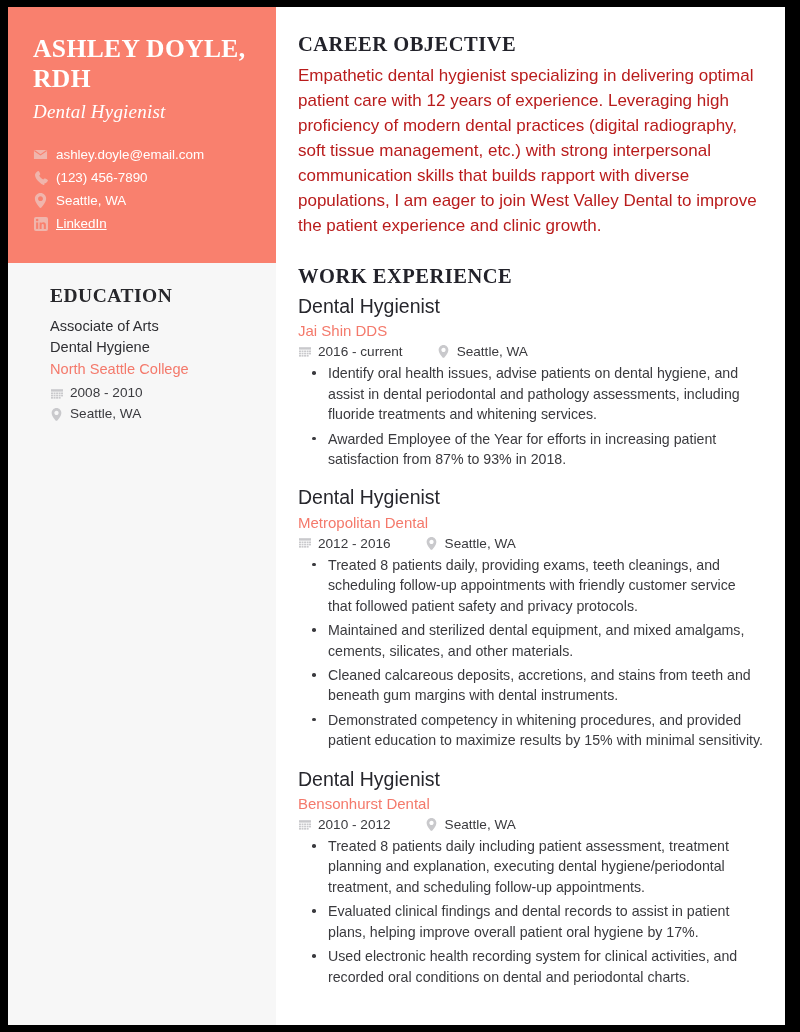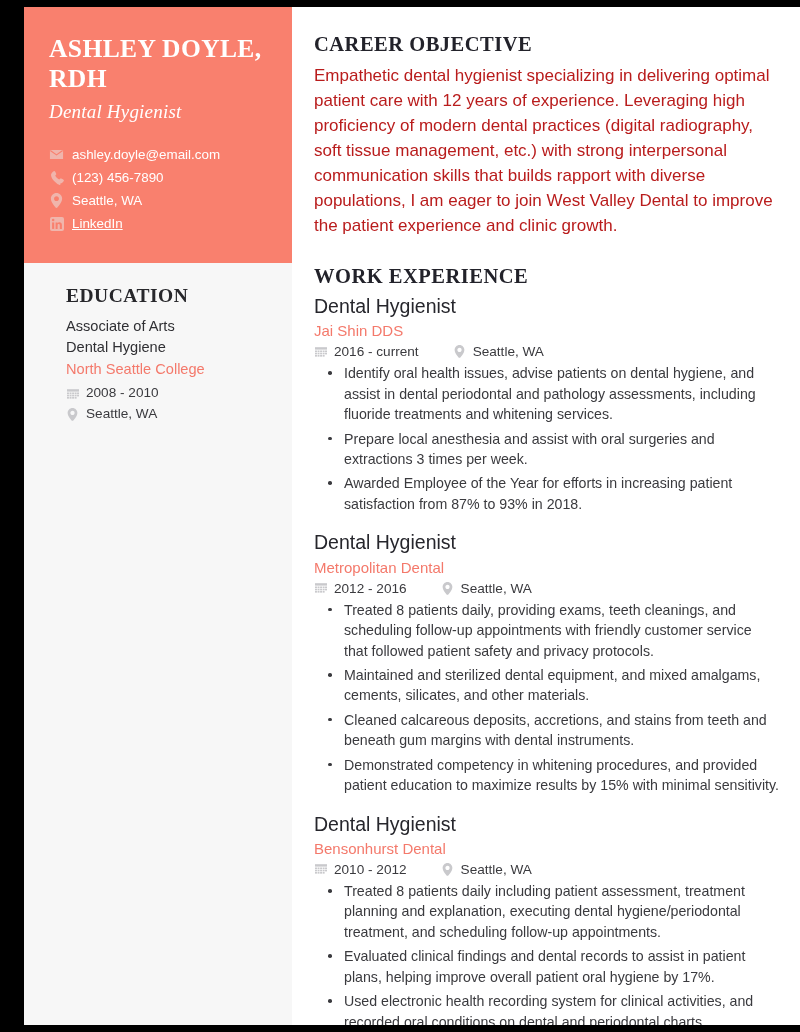--- a/index.html
+++ b/index.html
@@ -6,21 +6,21 @@
 
   html, body {
     width: 800px;
     height: 1032px;
     background: #000000;
     font-family: "Liberation Sans", sans-serif;
   }
 
   #page {
     position: absolute;
-    left: 24px;
+    left: 8px;
     top: 7px;
     width: 777px;
     height: 1018px;
     background: #ffffff;
     display: flex;
     overflow: hidden;
   }
 
   
   .sidebar {
@@ -357,21 +357,20 @@
             <span class="meta-icon">
               <svg width="11" height="13" viewBox="0 0 12 16" fill="currentColor">
                 <path d="M6 0C2.7 0 0 2.7 0 6c0 4.2 5.4 9.6 5.6 9.8.1.1.3.2.4.2s.3-.1.4-.2C6.6 15.6 12 10.2 12 6c0-3.3-2.7-6-6-6zm0 8.6c-1.5 0-2.6-1.2-2.6-2.6S4.5 3.4 6 3.4 8.6 4.5 8.6 6 7.5 8.6 6 8.6z"></path>
               </svg>
             </span>
             <span class="meta-text">Seattle, WA</span>
           </span>
         </div>
         <ul class="bullets">
           <li class="bullet">Identify oral health issues, advise patients on dental hygiene, and assist in dental periodontal and pathology assessments, including fluoride treatments and whitening services.</li>
-          <li class="bullet">Prepare local anesthesia and assist with oral surgeries and extractions 3 times per week.</li>
           <li class="bullet">Awarded Employee of the Year for efforts in increasing patient satisfaction from 87% to 93% in 2018.</li>
         </ul>
       </article>
 
       <article class="job">
         <div class="job-title">Dental Hygienist</div>
         <div class="job-company">Metropolitan Dental</div>
         <div class="job-meta">
           <span class="meta-group">
             <span class="meta-icon">

